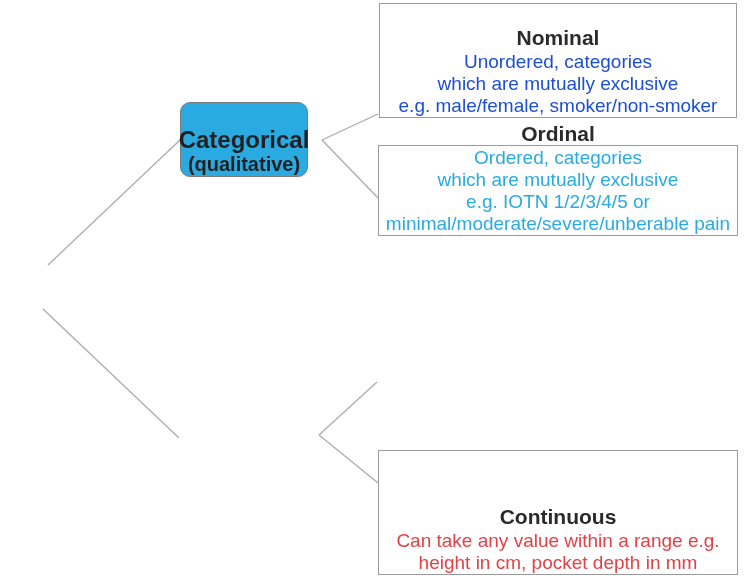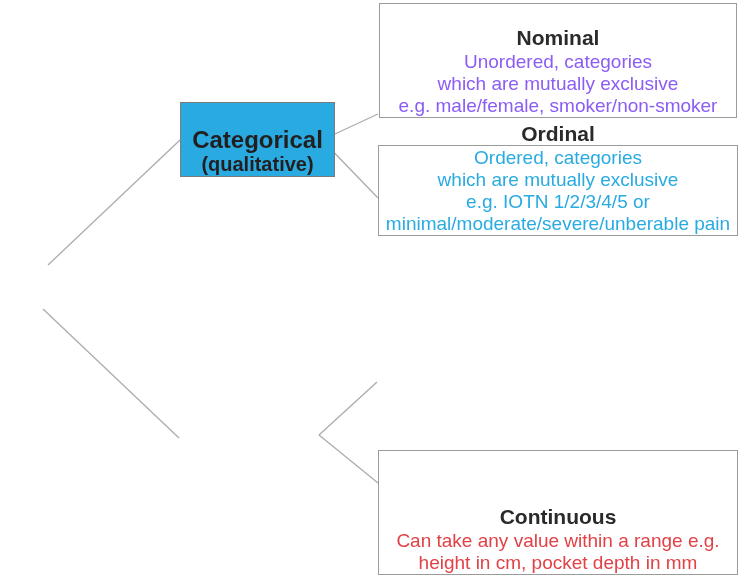--- a/index.html
+++ b/index.html
@@ -48,21 +48,21 @@
   .branch-title {
     font-weight: 700;
     font-size: 24px;
     line-height: 26px;
   }
   .branch-sub {
     font-size: 20px;
     line-height: 23px;
     font-weight: bold;
   }
-  #branch-categorical { left: 180px; top: 102px; width: 155px; height: 75px; }
+  #branch-categorical { left: 180px; top: 102px; width: 128px; height: 75px; border-radius: 10px; }
   #branch-numerical   { left: 179px; top: 401px; width: 140px; height: 76px; }
   .leaf-title {
     font-weight: 700;
     font-size: 21px;
     line-height: 24px;
     color: #2a2a2a;
     margin-bottom: 1px;
   }
   .leaf-body {
     font-size: 19px;
@@ -89,21 +89,21 @@
 
 
   <div class="box branch-box" id="branch-categorical" style="background-color: rgb(41, 171, 226);">
     <div class="branch-title">Categorical</div>
     <div class="branch-sub">(qualitative)</div>
   </div>
 
 
   <div class="box white-box" id="leaf-nominal">
     <div class="leaf-title">Nominal</div>
-    <div class="leaf-body" style="color: #8b5cf6;">
+    <div class="leaf-body" style="color: #1d4ed8;">
       <div>Unordered, categories</div>
       <div>which are mutually exclusive</div>
       <div>e.g. male/female, smoker/non-smoker</div>
     </div>
   </div>
 
   <div class="box white-box" id="leaf-ordinal">
     <div class="leaf-title">Ordinal</div>
     <div class="leaf-body" style="color: rgb(41, 171, 226);">
       <div>Ordered, categories</div>

